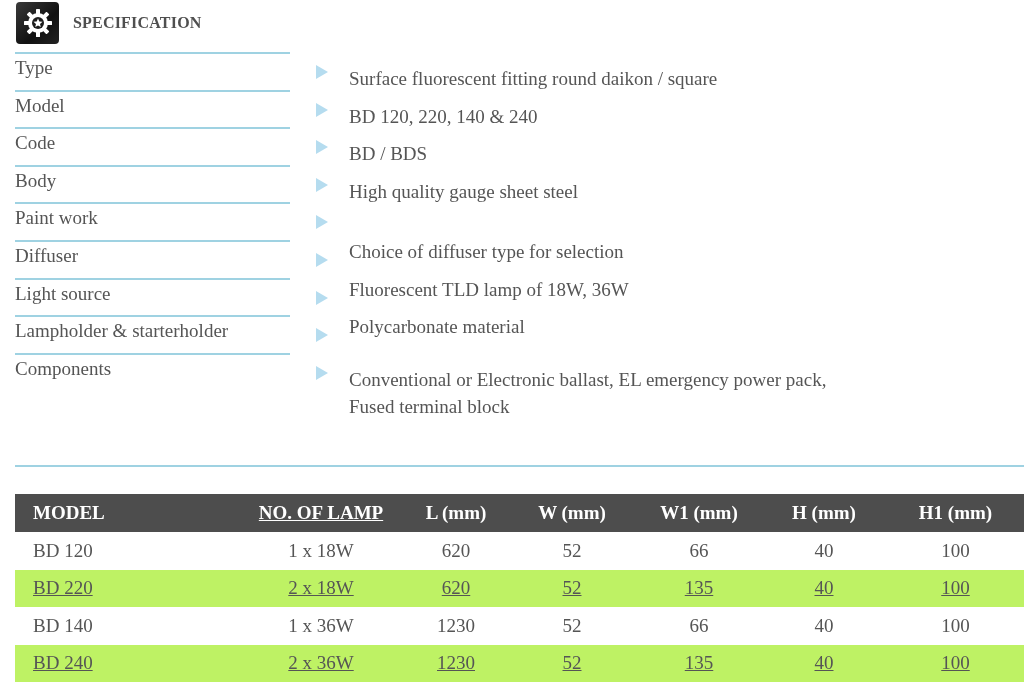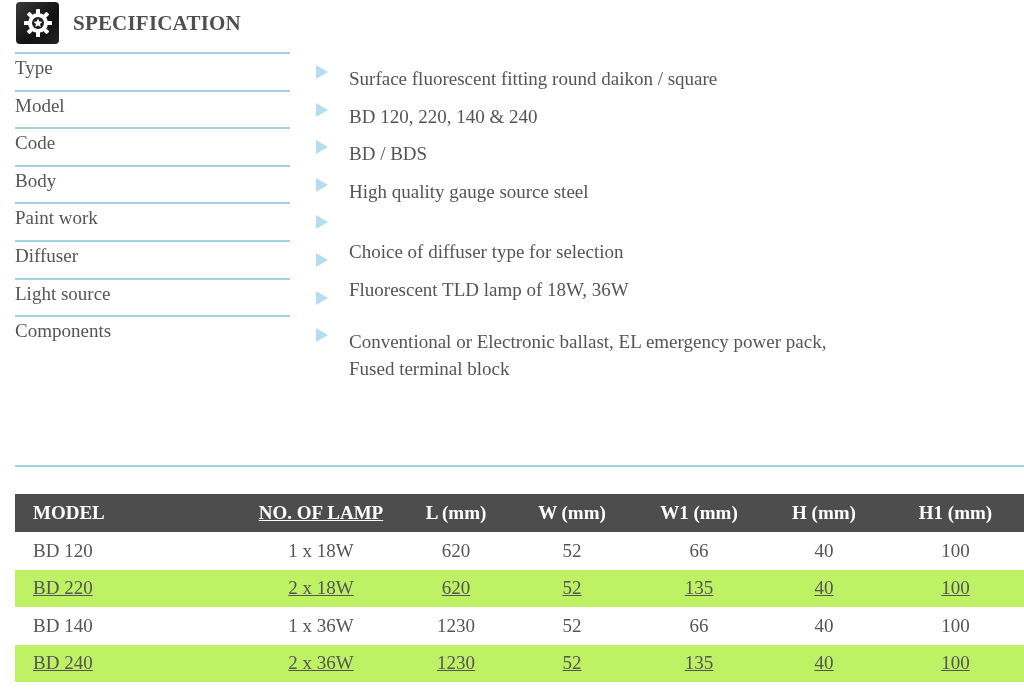--- a/index.html
+++ b/index.html
@@ -7,21 +7,21 @@
     body { font-family: "DejaVu Serif", "Liberation Serif", serif; color: #4d4d4d; position: relative; }
 
     .title-bar { position: absolute; left: 16px; top: 2px; height: 42px; display: flex; align-items: center; }
     .gear-box {
       width: 43px; height: 42px; border-radius: 4px;
       background: linear-gradient(135deg, #3a3a3a 0%, #111111 60%, #222 100%);
       display: flex; align-items: center; justify-content: center;
     }
     .title-text {
       margin-left: 14px; font-family: "Liberation Serif", "DejaVu Serif", serif;
-      font-weight: bold; font-size: 21px; color: #4f4f4f; letter-spacing: 0.2px;
+      font-weight: bold; font-size: 16px; color: #4f4f4f; letter-spacing: 0.2px;
     }
 
     .spec-list { position: absolute; left: 0; top: 52px; width: 1024px; }
     .spec-row { position: relative; height: 37.6px; }
     .spec-row .rule { position: absolute; left: 15px; top: 0; width: 275px; height: 2px; background: #9fd2e2; }
     .spec-label {
       position: absolute; left: 15px; top: 5px; font-size: 19px; color: #555;
       font-family: "Liberation Serif", "DejaVu Serif", serif; white-space: nowrap;
     }
     .spec-bullet {
@@ -97,38 +97,44 @@
   <div class="spec-row">
     <div class="rule"></div>
     <span class="spec-label">Code</span>
     <span class="spec-bullet"></span>
     <span class="spec-value">BD / BDS</span>
   </div>
   <div class="spec-row">
     <div class="rule"></div>
     <span class="spec-label">Body</span>
     <span class="spec-bullet"></span>
-    <span class="spec-value">High quality gauge source steel</span>
+    <span class="spec-value">High quality gauge sheet steel</span>
   </div>
   <div class="spec-row">
     <div class="rule"></div>
     <span class="spec-label">Paint work</span>
     <span class="spec-bullet"></span>
   </div>
   <div class="spec-row shift">
     <div class="rule"></div>
     <span class="spec-label">Diffuser</span>
     <span class="spec-bullet"></span>
     <span class="spec-value">Choice of diffuser type for selection</span>
   </div>
   <div class="spec-row shift">
     <div class="rule"></div>
     <span class="spec-label">Light source</span>
     <span class="spec-bullet"></span>
     <span class="spec-value">Fluorescent TLD lamp of 18W, 36W</span>
+  </div>
+  <div class="spec-row shift">
+    <div class="rule"></div>
+    <span class="spec-label">Lampholder &amp; starterholder</span>
+    <span class="spec-bullet"></span>
+    <span class="spec-value">Polycarbonate material</span>
   </div>
   <div class="spec-row tall">
     <div class="rule"></div>
     <span class="spec-label">Components</span>
     <span class="spec-bullet"></span>
     <span class="spec-value">
       <span style="display:block">Conventional or Electronic ballast, EL emergency power pack,</span>
       <span style="display:block">Fused terminal block</span>
     </span>
   </div>

